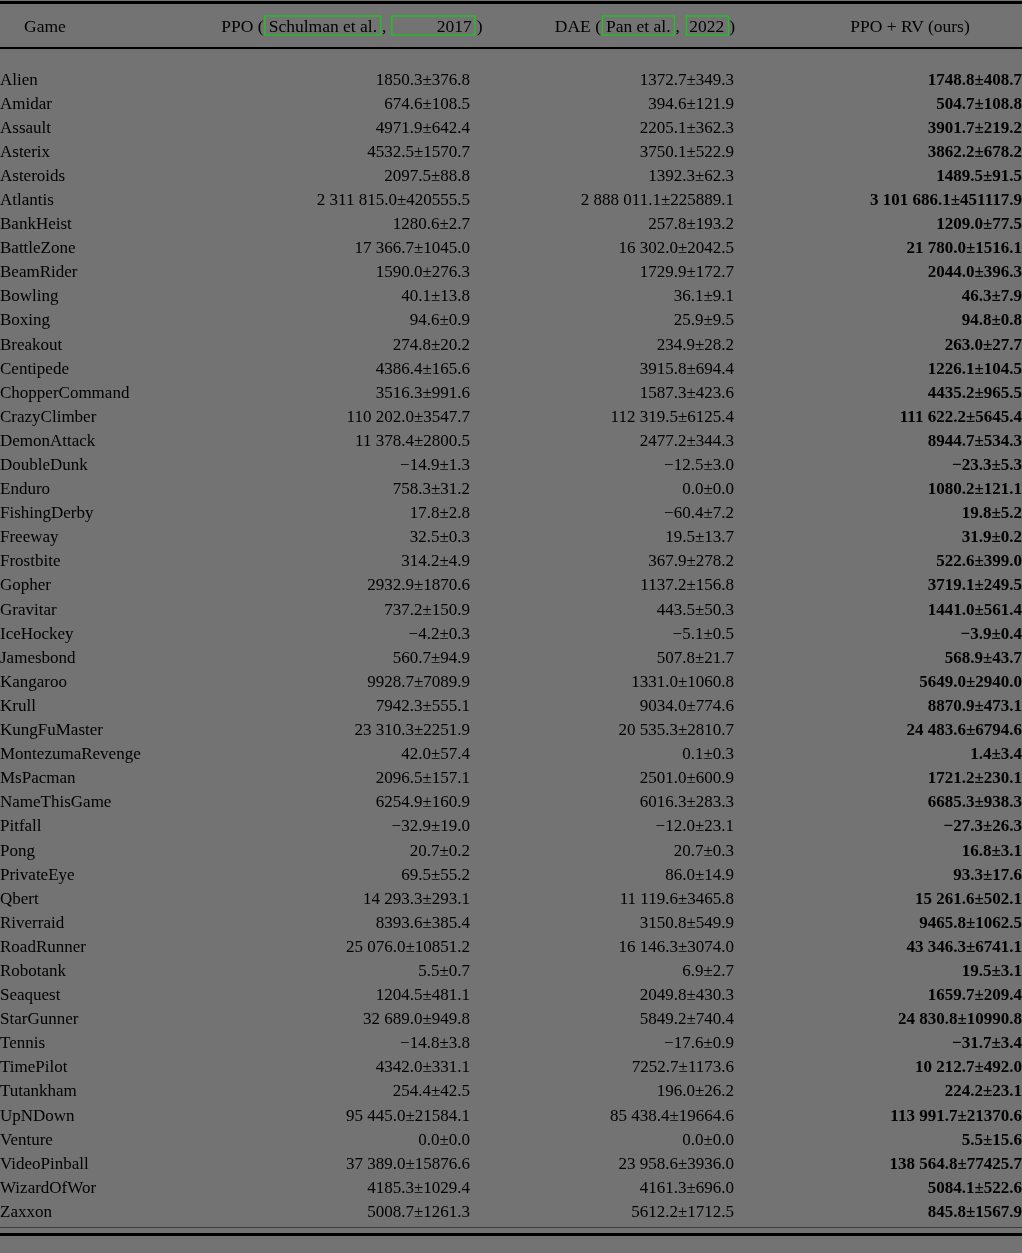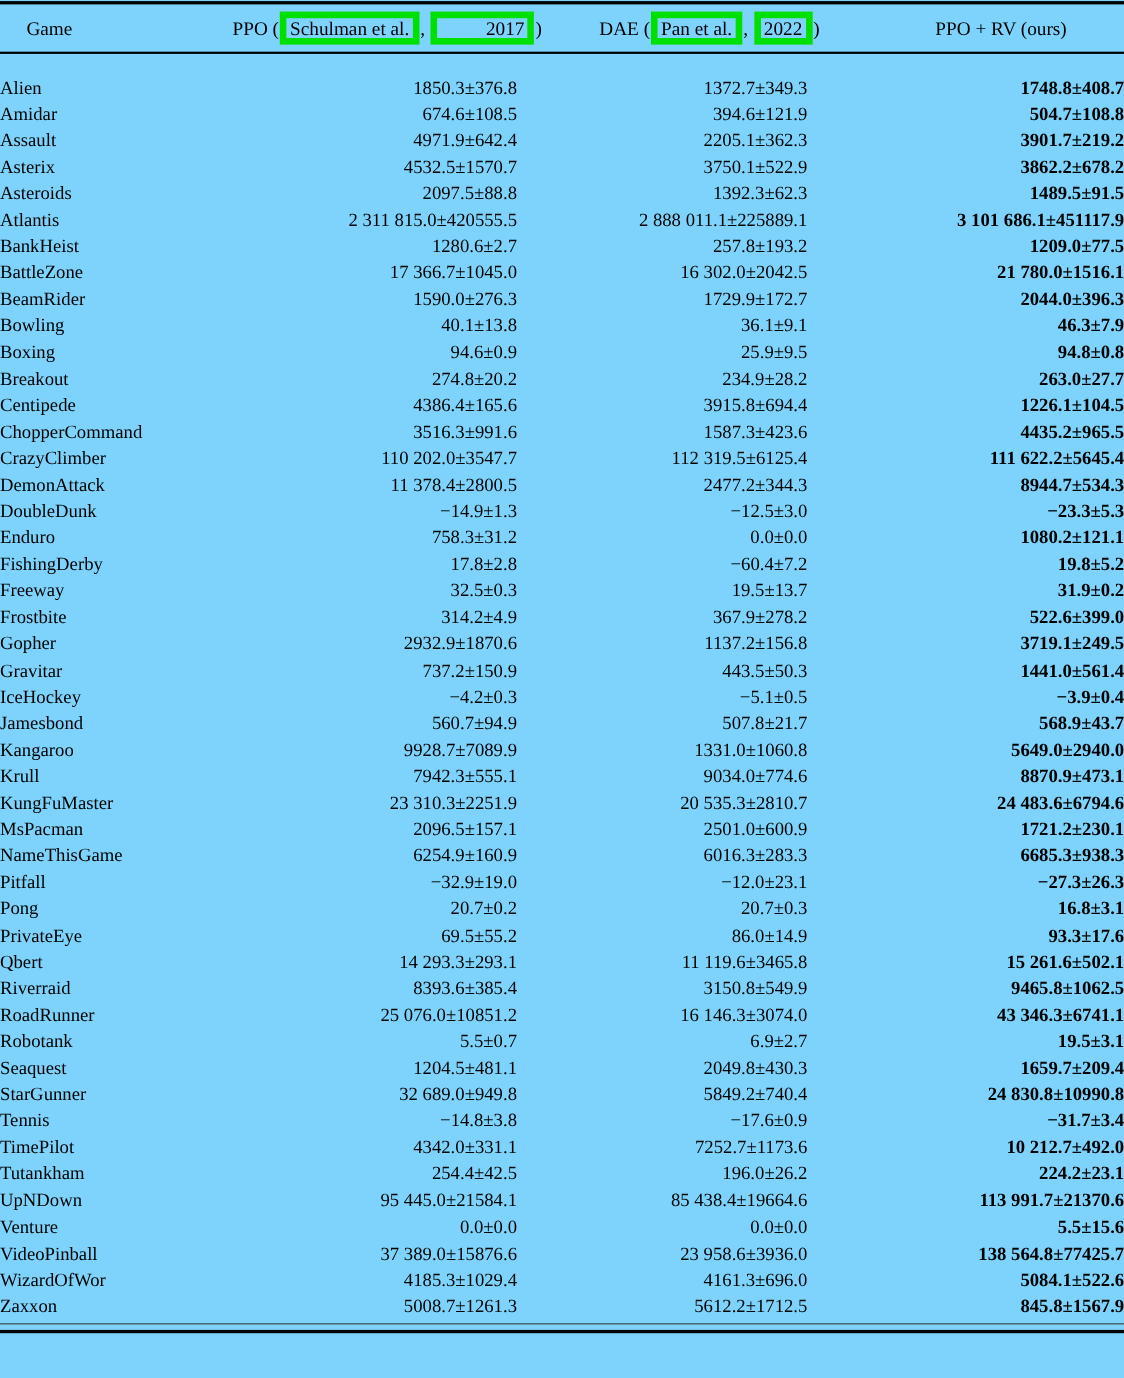--- a/index.html
+++ b/index.html
@@ -1,32 +1,32 @@
 <!DOCTYPE html>
 <html><head>
 <meta charset="utf-8">
 <style>
   html,body{margin:0;padding:0;background:#ffffff;}
   .page{
-    width:1022px;height:1253px;background:#7dd3fc;color:#000;
+    width:1022px;height:1253px;background:#737373;color:#000;
     font-family:"Liberation Serif","DejaVu Serif",serif;
     position:relative;overflow:hidden;box-sizing:border-box;
   }
   .rule-top{height:3px;background:#000;margin-top:1px;}
   .rule-mid{height:1.5px;background:#000;}
   .rule-thin{height:1px;background:#3c3c3c;margin-top:3px;}
   .rule-bottom{height:3px;background:#000;margin-top:5px;}
   .thead{position:relative;height:43px;font-size:17.5px;}
   .thead .hcell{position:absolute;top:50%;transform:translateY(-50%);white-space:nowrap;}
   .hcell.game{left:24px;transform:translateY(-50%);}
   .hcell.c2{left:352px;transform:translate(-50%,-50%);}
   .hcell.c3{left:645px;transform:translate(-50%,-50%);}
   .hcell.c4{left:910px;transform:translate(-50%,-50%);}
   .citebox{
-    display:inline-block;border:6px solid #4d7c0f;
+    display:inline-block;border:1px solid #4d7c0f;
     padding:0 3px;margin:0 1px;line-height:1.08;
   }
   table.scores{
     border-collapse:collapse;table-layout:fixed;width:1022px;margin-top:12px;
   }
   table.scores td{
     box-sizing:border-box;height:24.1px;line-height:24.1px;
     font-size:17px;padding:0;white-space:nowrap;overflow:visible;
   }
   td.game{text-align:left;padding-left:24px;}
@@ -225,20 +225,26 @@
     <td class="num dae">9034.0±774.6</td>
     <td class="num rv">8870.9±473.1</td>
   </tr>
         <tr>
     <td class="game">KungFuMaster</td>
     <td class="num ppo">23 310.3±2251.9</td>
     <td class="num dae">20 535.3±2810.7</td>
     <td class="num rv">24 483.6±6794.6</td>
   </tr>
         <tr>
+    <td class="game">MontezumaRevenge</td>
+    <td class="num ppo">42.0±57.4</td>
+    <td class="num dae">0.1±0.3</td>
+    <td class="num rv">1.4±3.4</td>
+  </tr>
+        <tr>
     <td class="game">MsPacman</td>
     <td class="num ppo">2096.5±157.1</td>
     <td class="num dae">2501.0±600.9</td>
     <td class="num rv">1721.2±230.1</td>
   </tr>
         <tr>
     <td class="game">NameThisGame</td>
     <td class="num ppo">6254.9±160.9</td>
     <td class="num dae">6016.3±283.3</td>
     <td class="num rv">6685.3±938.3</td>

